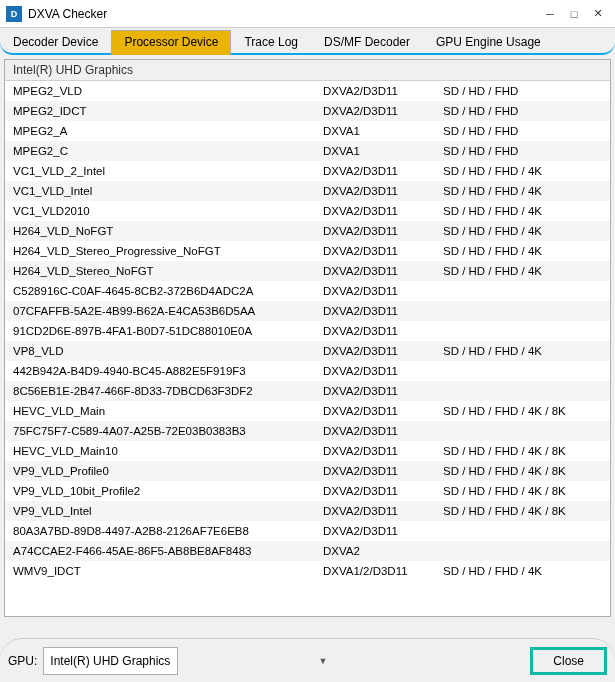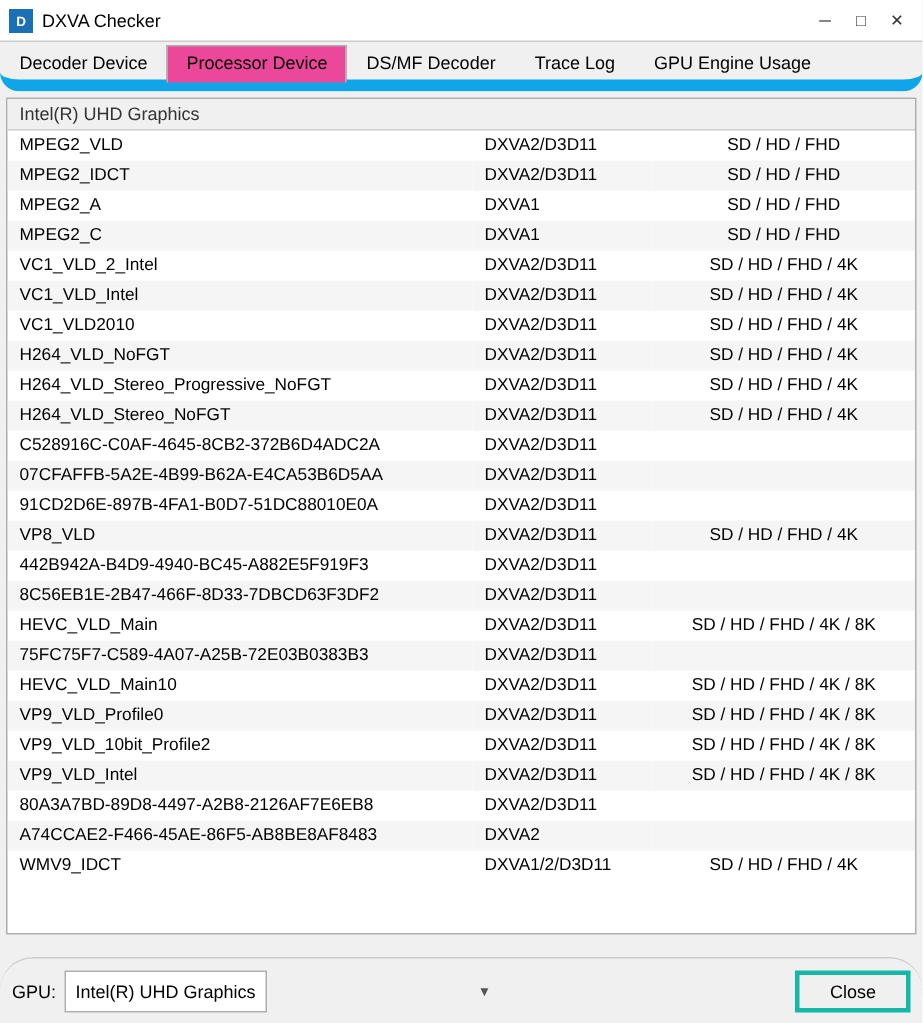--- a/index.html
+++ b/index.html
@@ -50,36 +50,36 @@
       display: flex;
       align-items: center;
       justify-content: center;
       font-size: 11px;
       color: #333;
     }
 
     .tab-bar {
       display: flex;
       background: #f0f0f0;
-      border-bottom: 8px solid #0ea5e9;
+      border-bottom: 2px solid #0ea5e9;
       padding-top: 2px;
       border-radius: 13px;
     }
     .tab {
       padding: 4px 12px;
       font-size: 12px;
       cursor: pointer;
       border: 1px solid transparent;
       border-bottom: none;
       background: transparent;
       color: #000;
       white-space: nowrap;
     }
     .tab.active {
-      background: #ec4899;
+      background: #eab308;
       border-color: #adadad;
       border-bottom-color: #fff;
       margin-bottom: -2px;
       padding-bottom: 6px;
     }
 
     .content-area {
       background: #fff;
       border: 1px solid #adadad;
       margin: 4px;
@@ -108,21 +108,21 @@
     }
     tr:nth-child(even) { background: #f5f5f5; }
     td {
       padding: 2px 8px;
       font-size: 11.5px;
       white-space: nowrap;
       color: #000;
     }
     td:first-child { width: 310px; }
     td:nth-child(2) { width: 120px; text-align: left; }
-    td:nth-child(3) { text-align: center; }
+    td:nth-child(3) { text-align: left; }
 
     .bottom-bar {
       display: flex;
       align-items: center;
       background: #f0f0f0;
       border-top: 1px solid #ccc;
       padding: 6px 8px;
       height: 44px;
       position: absolute;
       bottom: 0;
@@ -185,22 +185,22 @@
   <div class="title-bar-controls">
     <button class="title-btn">─</button>
     <button class="title-btn">□</button>
     <button class="title-btn close">✕</button>
   </div>
 </div>
 
 <div class="tab-bar">
   <div class="tab">Decoder Device</div>
   <div class="tab active">Processor Device</div>
+  <div class="tab">Trace Log</div>
   <div class="tab">DS/MF Decoder</div>
-  <div class="tab">Trace Log</div>
   <div class="tab">GPU Engine Usage</div>
 </div>
 
 <div class="content-area">
   <div class="device-header">Intel(R) UHD Graphics</div>
   <div class="table-container">
     <table>
       <tbody id="table-body">
       <tr>
             <td>MPEG2_VLD</td>

